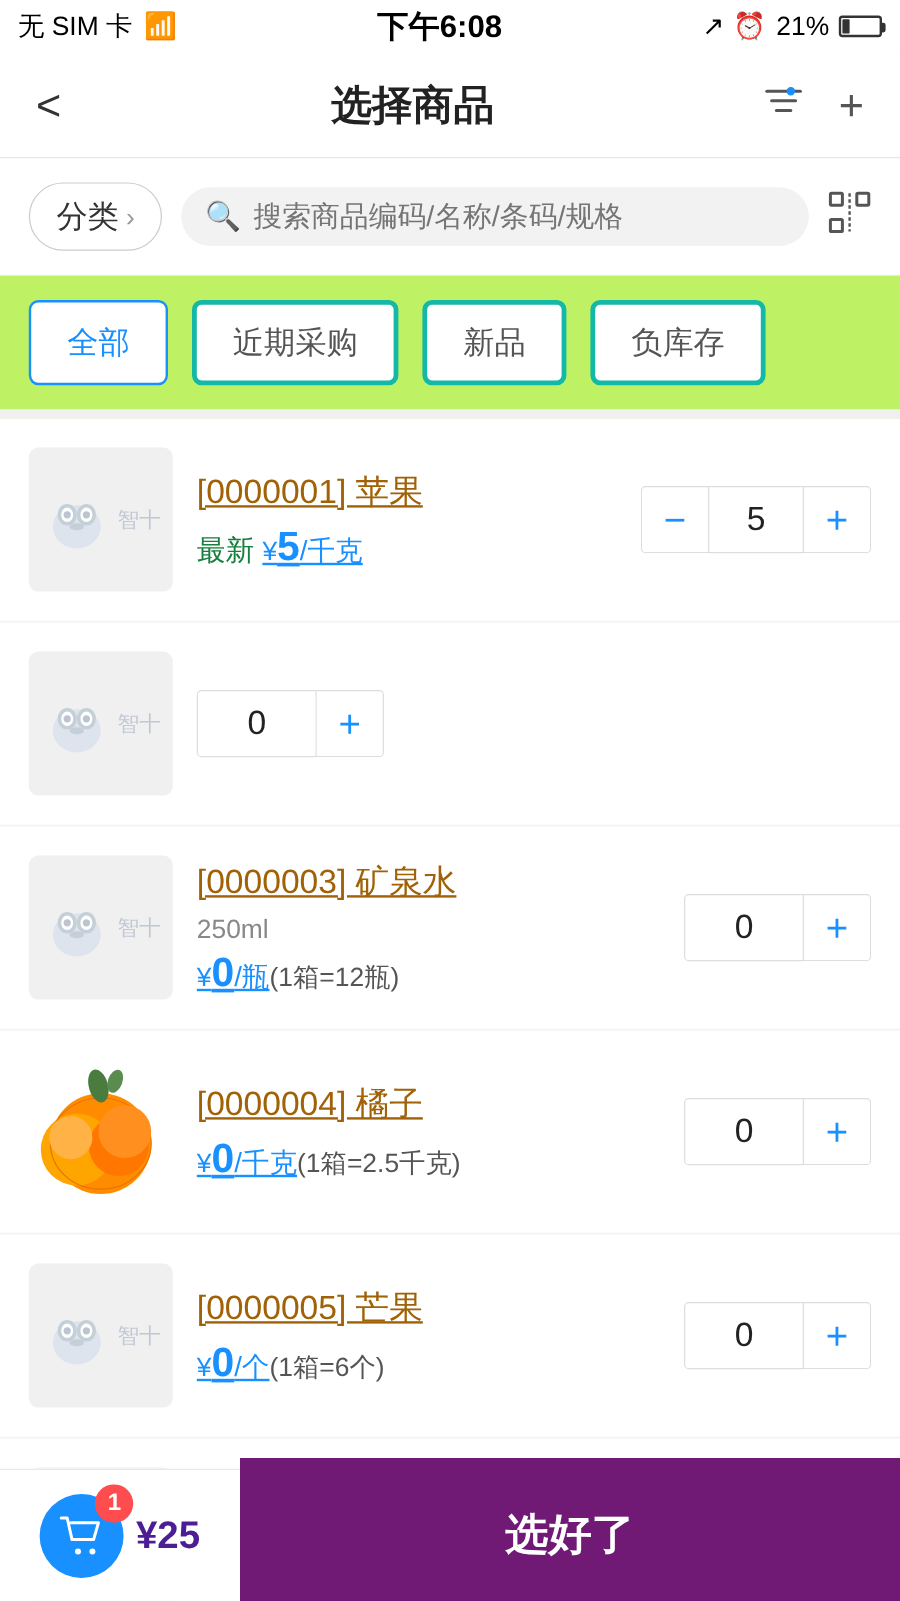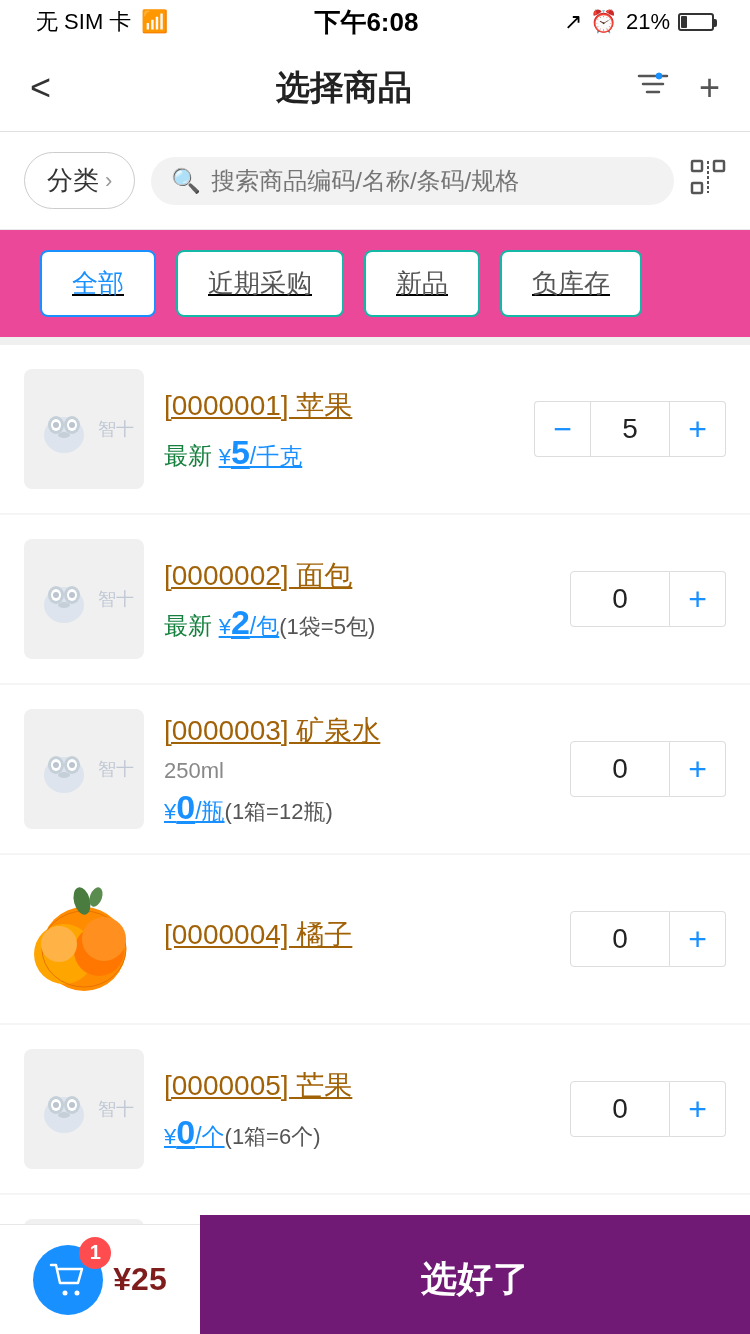--- a/index.html
+++ b/index.html
@@ -13,21 +13,21 @@
       font-size: 28px;
     }
 
     
     .status-bar {
       background: #fff;
       height: 44px;
       display: flex;
       align-items: center;
       justify-content: space-between;
-      padding: 0 36px;
+      padding: 0 15px;
       font-size: 24px;
       font-weight: 500;
     }
     .status-left { display: flex; align-items: center; gap: 10px; font-size: 22px; }
     .status-center { font-size: 26px; font-weight: 600; }
     .status-right { display: flex; align-items: center; gap: 8px; font-size: 22px; }
     .battery {
       display: inline-flex; align-items: center;
       border: 2px solid #333; border-radius: 3px;
       width: 36px; height: 18px; padding: 1px; position: relative;
@@ -90,32 +90,31 @@
     .search-icon { color: #aaa; font-size: 24px; }
     .search-input {
       border: none; background: transparent;
       font-size: 24px; color: #999;
       flex: 1; outline: none;
     }
     .scan-icon { font-size: 28px; color: #555; }
 
     
     .tab-section {
-      background: #ec4899;
-      padding: 20px 40px;
+      background: #bef264;
+      padding: 20px 24px;
       display: flex;
       gap: 20px;
       border-bottom: 8px solid #f0f0f0;
-      text-decoration: underline;
     }
     .tab-btn {
       padding: 14px 30px;
       border-radius: 8px;
       font-size: 26px;
-      border: 2px solid #14b8a6;
+      border: 4px solid #14b8a6;
       background: #fff;
       color: #555;
       cursor: pointer;
     }
     .tab-btn.active {
       border: 2px solid #1890ff;
       color: #1890ff;
       background: #fff;
     }
 
@@ -252,21 +251,21 @@
       color: #fff;
       border-radius: 50%;
       width: 32px; height: 32px;
       font-size: 20px;
       display: flex; align-items: center; justify-content: center;
       font-weight: 600;
     }
     .cart-total {
       font-size: 32px;
       font-weight: 600;
-      color: #7f1d1d;
+      color: #4c1d95;
     }
     .confirm-btn {
       flex: 1;
       height: 130px;
       background: #701a75;
       border: none;
       font-size: 36px;
       color: #fff;
       font-weight: 600;
       cursor: pointer;
@@ -374,27 +373,20 @@
           <ellipse cx="38" cy="26" rx="8" ry="9" fill="#c5cfd8"></ellipse>
           <ellipse cx="22" cy="26" rx="5" ry="6" fill="#fff"></ellipse>
           <ellipse cx="38" cy="26" rx="5" ry="6" fill="#fff"></ellipse>
           <circle cx="22" cy="26" r="3" fill="#bbc4cf"></circle>
           <circle cx="38" cy="26" r="3" fill="#bbc4cf"></circle>
           <ellipse cx="30" cy="36" rx="6" ry="3" fill="#c5cfd8"></ellipse>
         </svg>
         <span class="owl-text">智十</span>
       </div>
     </div>
-    <div class="product-info">
-      <div class="product-name">[0000002] 面包</div>
-      <div class="product-price">
-        <span class="price-label">最新 </span>
-        <span class="currency">¥</span><span class="amount">2</span><span class="unit">/包</span><span style="color:#555;font-size:22px;">(1袋=5包)</span>
-      </div>
-    </div>
     <div class="qty-plus-only">
       <input class="qty-input-box" type="text" value="0" style="">
       <button class="qty-plus-btn">+</button>
     </div>
   </div>
 
   <div class="product-item">
     <div class="product-thumb">
       <div class="owl-logo">
         <svg class="owl-icon" viewBox="0 0 60 60" fill="none">
@@ -433,20 +425,23 @@
         <ellipse cx="60" cy="70" rx="42" ry="38" fill="none" stroke="#E67300" stroke-width="1"></ellipse>
         <circle cx="35" cy="65" r="18" fill="#FFB347"></circle>
         <circle cx="80" cy="60" r="22" fill="#FF9020"></circle>
 
         <ellipse cx="58" cy="22" rx="8" ry="14" fill="#4a7c3f" transform="rotate(-15 58 22)"></ellipse>
         <ellipse cx="72" cy="18" rx="6" ry="10" fill="#5a8c4f" transform="rotate(20 72 18)"></ellipse>
       </svg>
     </div>
     <div class="product-info">
       <div class="product-name">[0000004] 橘子</div>
+      <div class="product-price">
+        <span class="currency">¥</span><span class="amount">0</span><span class="unit">/千克</span><span style="color:#555;font-size:22px;">(1箱=2.5千克)</span>
+      </div>
     </div>
     <div class="qty-plus-only">
       <input class="qty-input-box" type="text" value="0" style="">
       <button class="qty-plus-btn">+</button>
     </div>
   </div>
 
   <div class="product-item">
     <div class="product-thumb">
       <div class="owl-logo">

